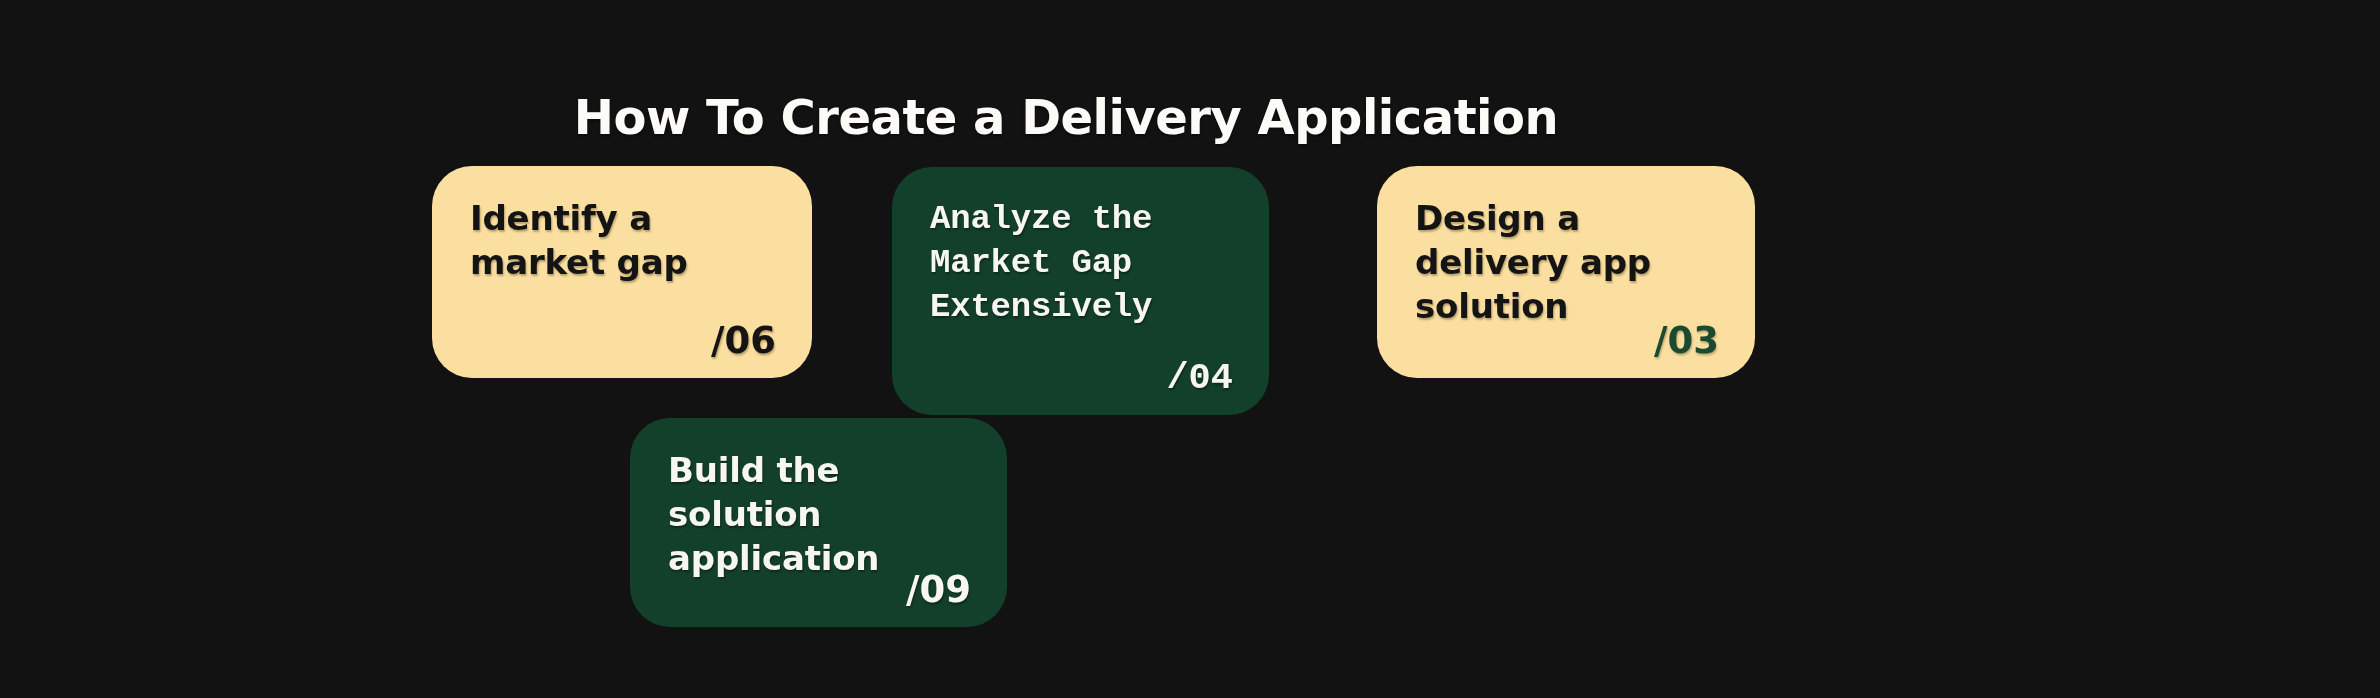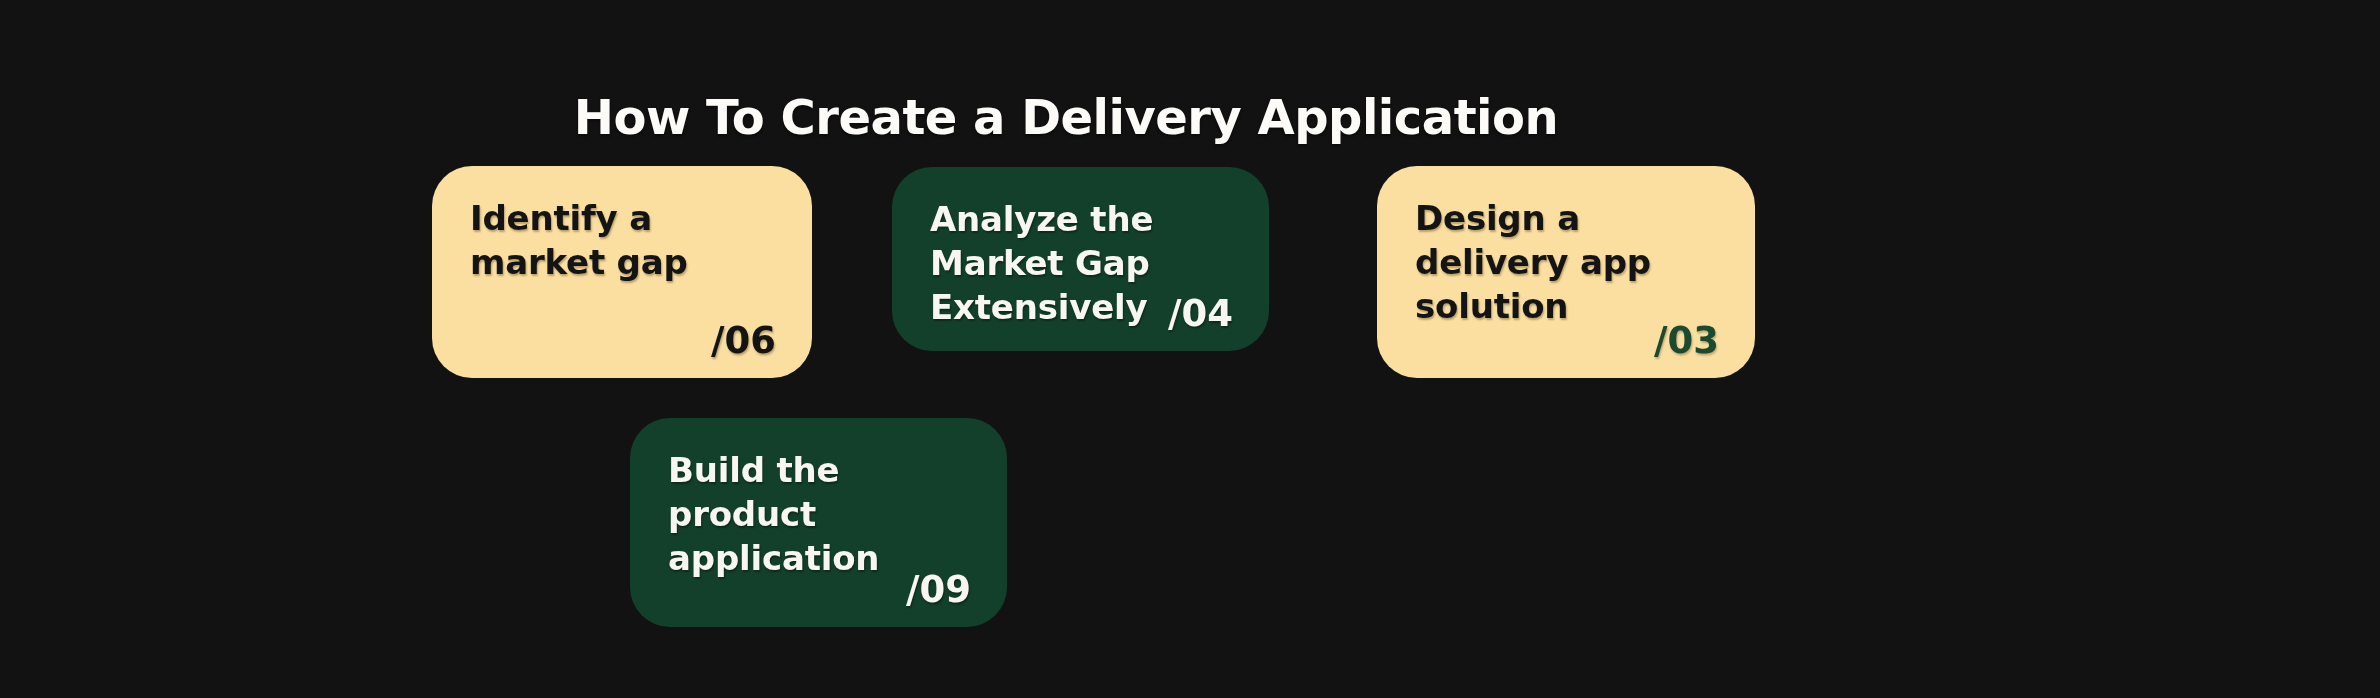--- a/index.html
+++ b/index.html
@@ -70,21 +70,21 @@
   .card.num-light .number {
     color: var(--text_light, #F8F6F1);
     text-shadow: 1px 2px 2px rgba(0,0,0,0.35);
   }
   .card.num-green .number {
     color: var(--number_green, #1C4A31);
     text-shadow: 1px 2px 2px rgba(60,45,10,0.3);
   }
   
   .pos-1 { left: 408px;  top: 166px; width: 380px; height: 212px; margin-left: 24px; }
-  .pos-2 { left: 892px;  top: 167px; width: 377px; height: 184px; }
+  .pos-2 { left: 892px;  top: 167px; width: 377px; height: 248px; font-family: Liberation Mono, monospace; }
   .pos-3 { left: 1377px; top: 166px; width: 378px; height: 212px; }
   .pos-4 { left: 630px;  top: 418px; width: 377px; height: 209px; }
   .pos-5 { left: 1130px; top: 418px; width: 377px; height: 209px; }
 </style>
 </head>
 <body>
 
 <div id="canvas" style="--background: #121212; --title_text: #FCFBF8; --card_cream: #FBDFA0; --card_green: #13402B; --text_dark: #141414; --text_light: #F8F6F1; --number_green: #1C4A31;">
 
   <h1 class="title">How To Create a Delivery Application</h1>
@@ -104,19 +104,19 @@
 
   <div class="card pos-3 cream num-green">
     <div class="label">Design a
 delivery app
 solution</div>
     <div class="number">/03</div>
   </div>
 
   <div class="card pos-4 green num-light">
     <div class="label">Build the
-product
+solution
 application</div>
     <div class="number">/09</div>
   </div>
 
 
 </div>
 
 </body></html>

